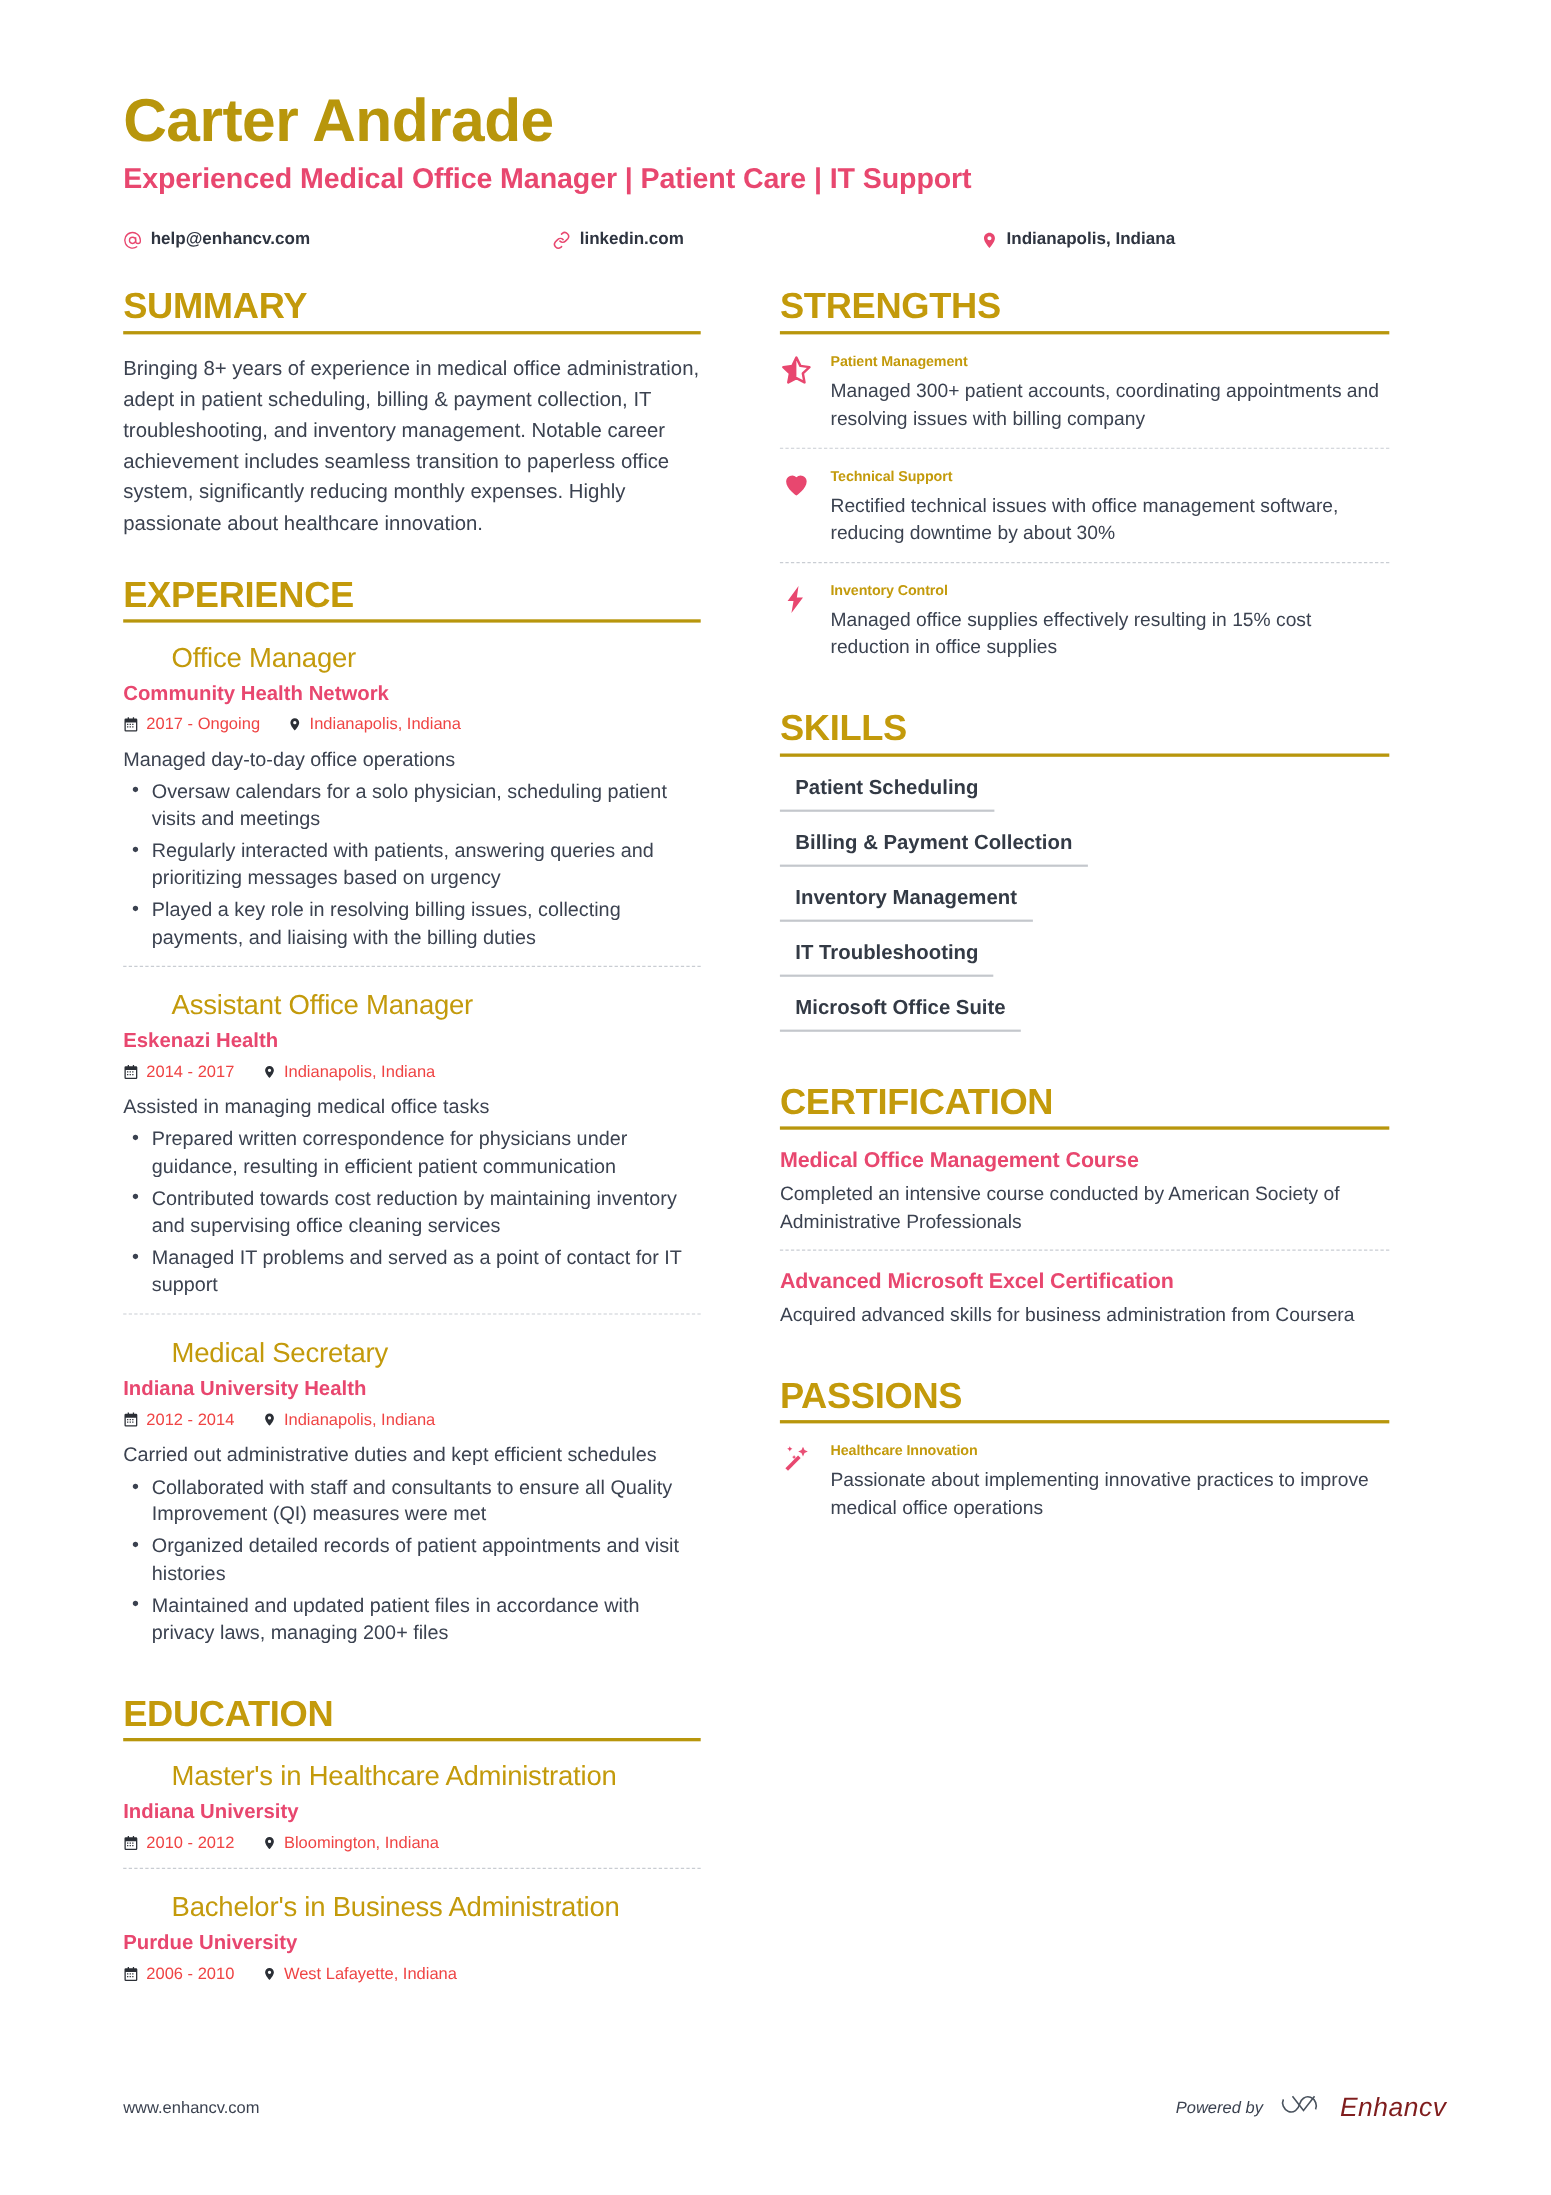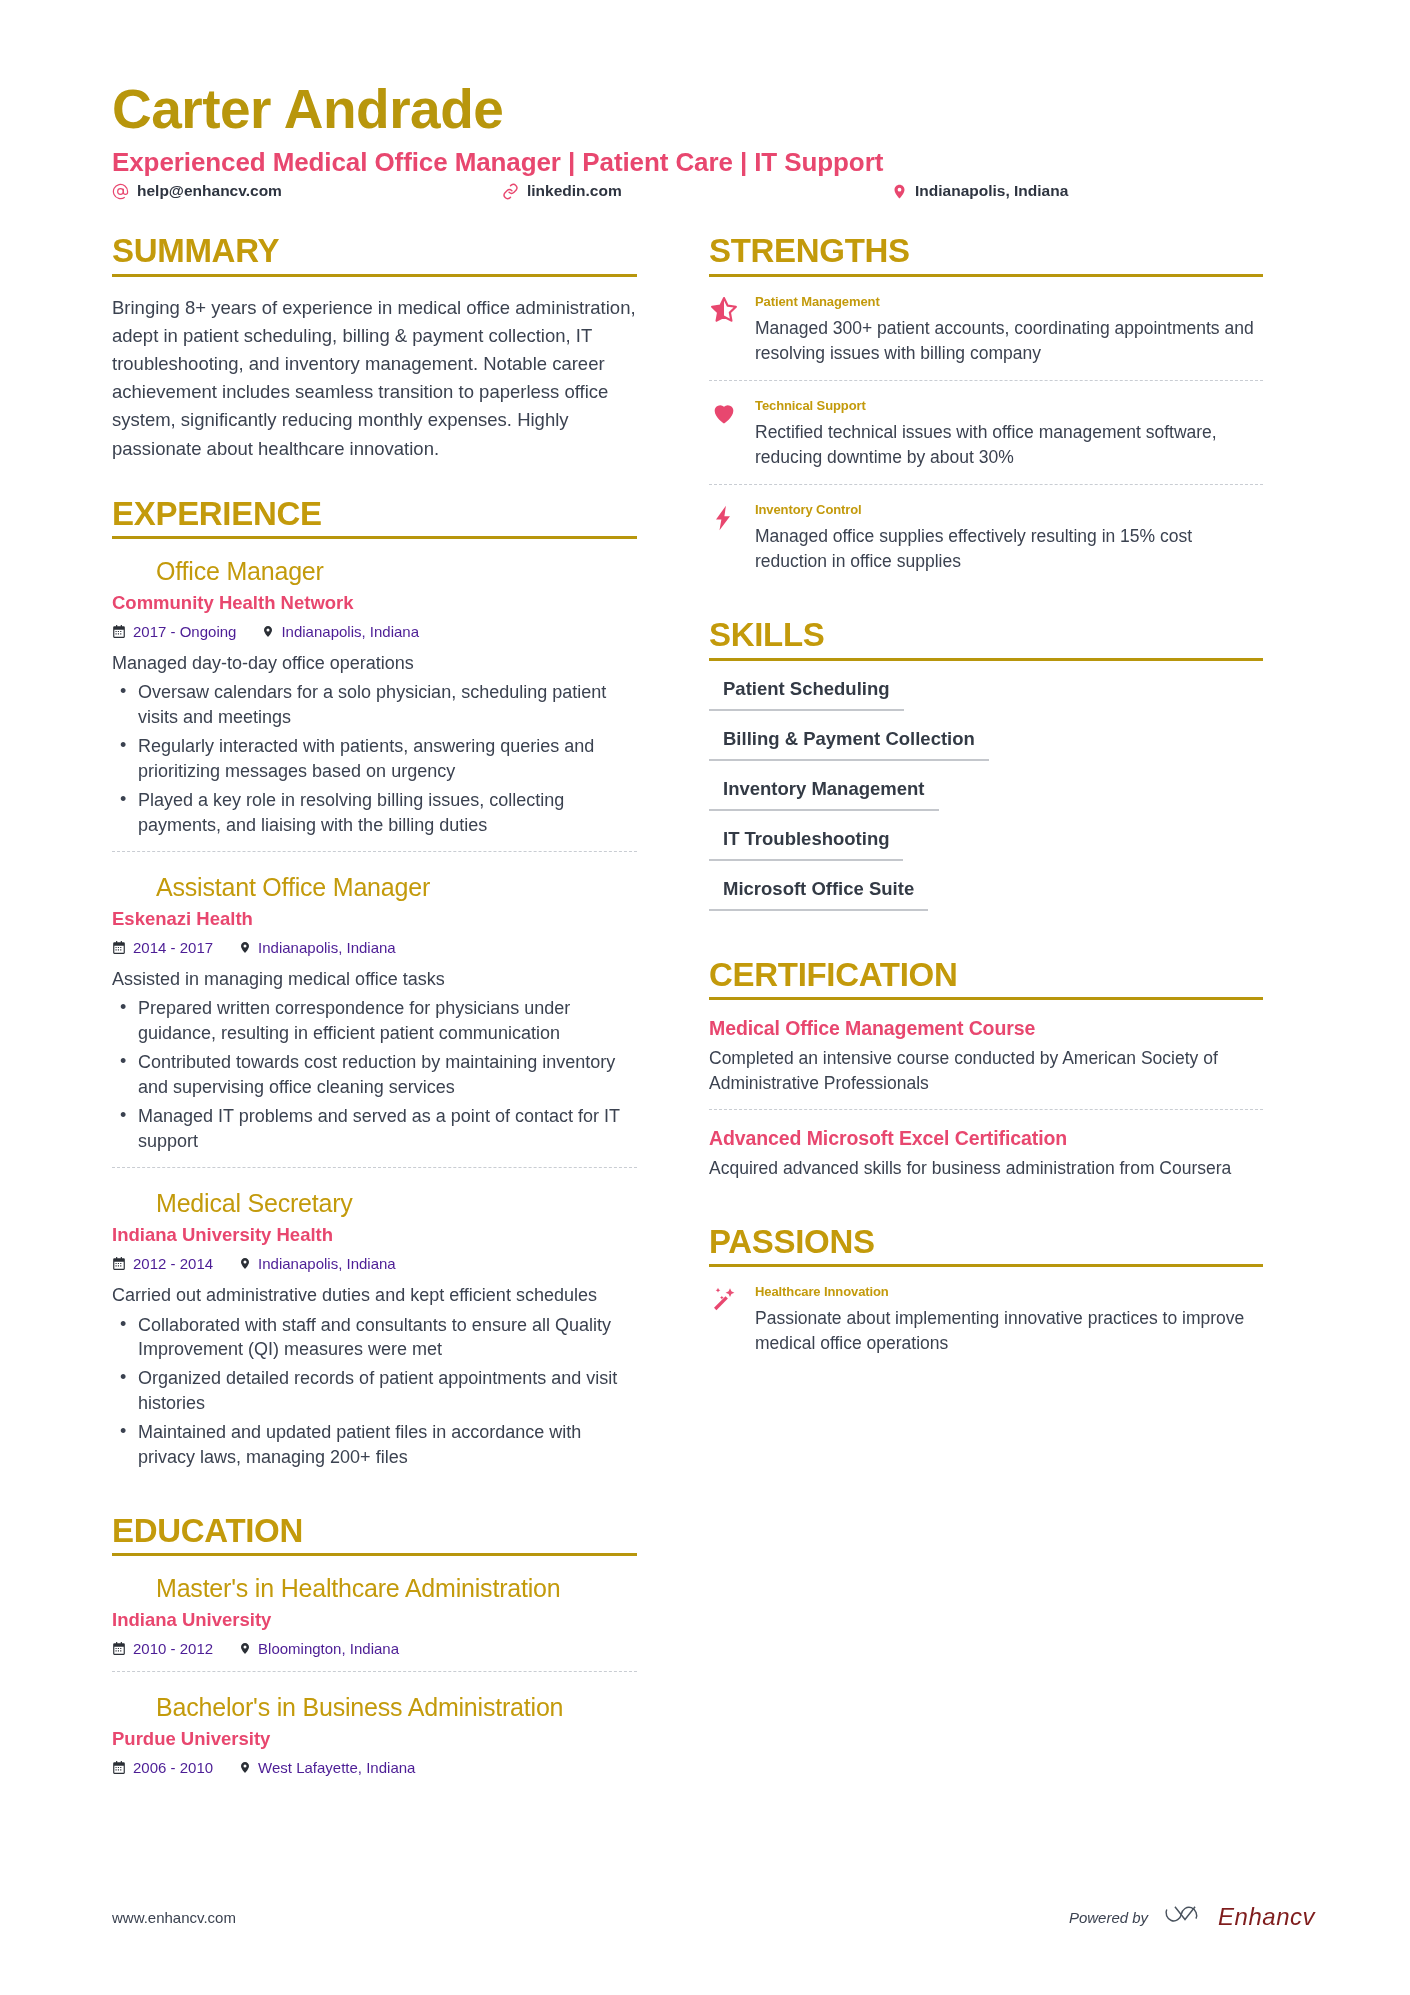--- a/index.html
+++ b/index.html
@@ -27,21 +27,21 @@
   }
   .headline {
     font-size: 26px;
     font-weight: bold;
     color: #E8476F;
     margin-top: 8px;
     letter-spacing: -0.1px;
   }
   .contact-row {
     display: flex;
-    margin-top: 4px;
+    margin-top: 31px;
     font-size: 15.5px;
     font-weight: bold;
     color: #2e3440;
   }
   .contact-item { display: flex; align-items: center; }
   .contact-item:nth-child(1) { width: 390px; }
   .contact-item:nth-child(2) { width: 390px; }
   .contact-ico {
     color: #E8476F;
     margin-right: 8px;
@@ -91,21 +91,21 @@
     font-size: 18.5px;
     font-weight: bold;
     color: #E8476F;
     margin-top: 6px;
   }
   .entry-meta {
     display: flex;
     align-items: center;
     margin-top: 9px;
     font-size: 15px;
-    color: #4c1d95;
+    color: #ef4444;
   }
   .meta-chunk { display: flex; align-items: center; margin-right: 26px; }
   .meta-ico {
     margin-right: 7px;
     display: inline-flex;
     align-items: center;
     color: #2b2f36;
   }
   .entry-desc {
     font-size: 18px;

